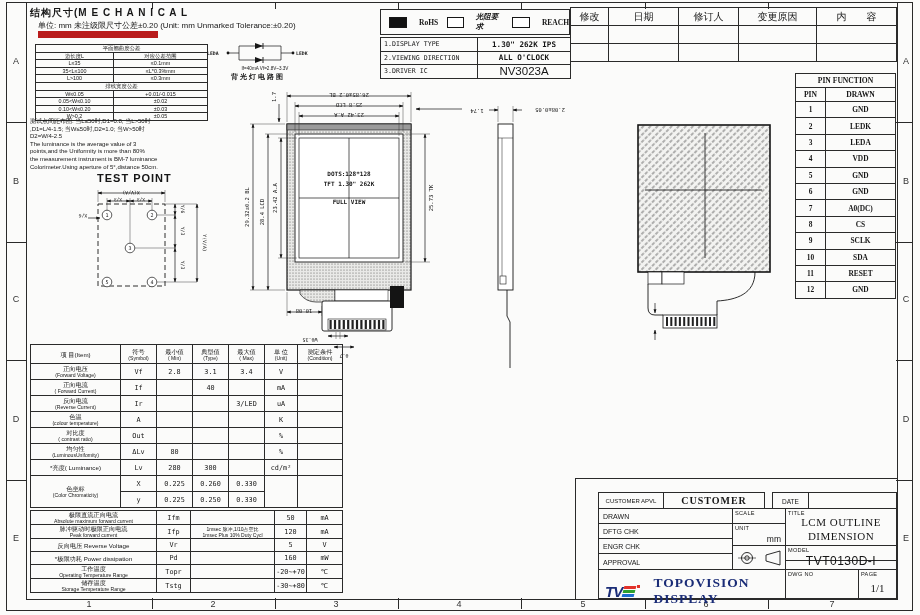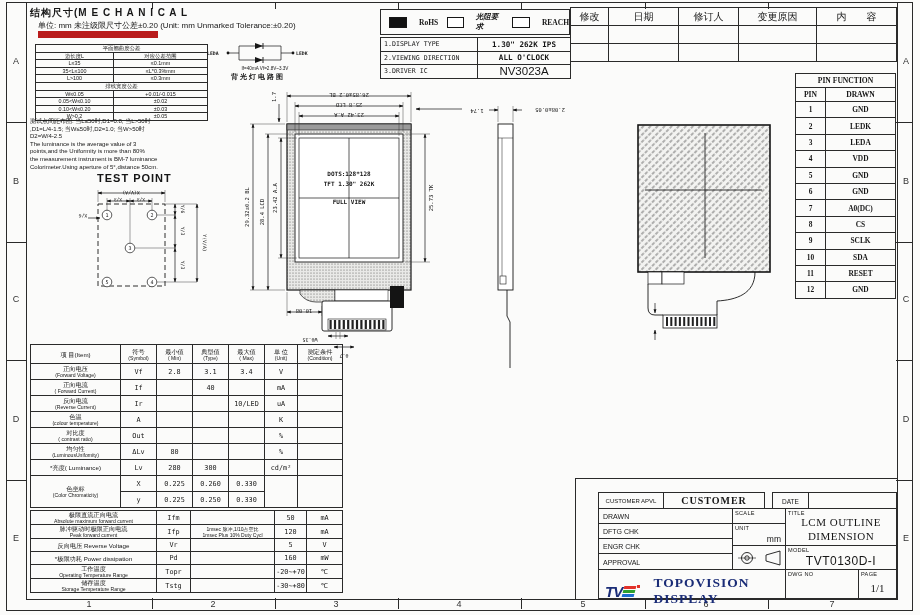--- a/index.html
+++ b/index.html
@@ -609,21 +609,21 @@
         <td class="val"></td>
       </tr>
       <tr>
         <td>
           <div class="cn">反向电流</div>
           <div class="en">(Reverse Current)</div>
         </td>
         <td class="val">Ir</td>
         <td class="val"></td>
         <td class="val"></td>
-        <td class="val">10/LED</td>
+        <td class="val">3/LED</td>
         <td class="val">uA</td>
         <td class="val"></td>
       </tr>
       <tr>
         <td>
           <div class="cn">色温</div>
           <div class="en">(colour temperature)</div>
         </td>
         <td class="val">A</td>
         <td class="val"></td>
@@ -811,21 +811,21 @@
   </div>
   <div class="cell" style="left:156px;top:66px;width:54px;height:25px">
     <svg width="50" height="20" viewBox="0 0 50 20" style="position:absolute;left:2px;top:2px">
       <circle cx="12" cy="10" r="5.5" fill="none" stroke="#161616" stroke-width="0.9"></circle>
       <circle cx="12" cy="10" r="2.2" fill="none" stroke="#161616" stroke-width="0.9"></circle>
       <line x1="3" y1="10" x2="21" y2="10" stroke="#161616" stroke-width="0.6"></line>
       <polygon points="31,7 31,13 45,17 45,3" fill="none" stroke="#161616" stroke-width="0.9"></polygon>
     </svg>
   </div>
 
-  <div class="cell" style="left:209px;top:29px;width:112px;height:38px">
+  <div class="cell" style="left:209px;top:29px;width:112px;height:53px">
     <div class="tag">TITLE</div>
     <div class="ctr serif" style="top:7px;font-size:11px;letter-spacing:0.5px">LCM OUTLINE</div>
     <div class="ctr serif" style="top:21px;font-size:11px;letter-spacing:0.5px">DIMENSION</div>
   </div>
   <div class="cell" style="left:209px;top:66px;width:112px;height:25px">
     <div class="tag">MODEL</div>
     <div class="ctr" style="top:8px;font-size:12px;letter-spacing:0.5px">TVT0130D-I</div>
   </div>
 
   <div class="cell" style="left:22px;top:90px;width:188px;height:30px">

